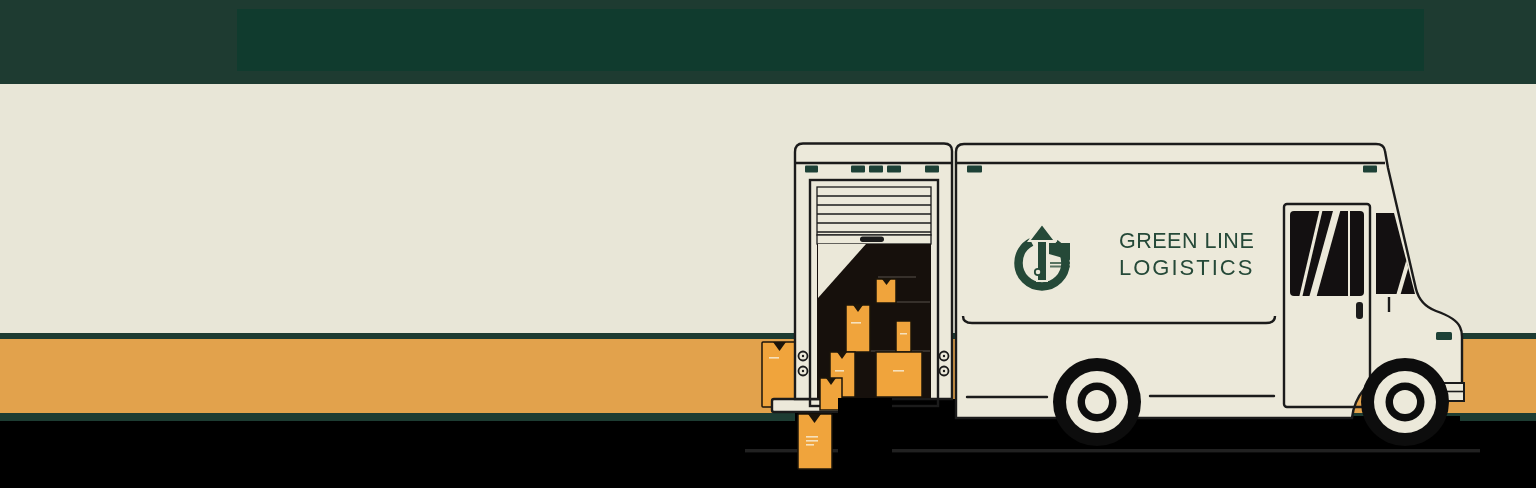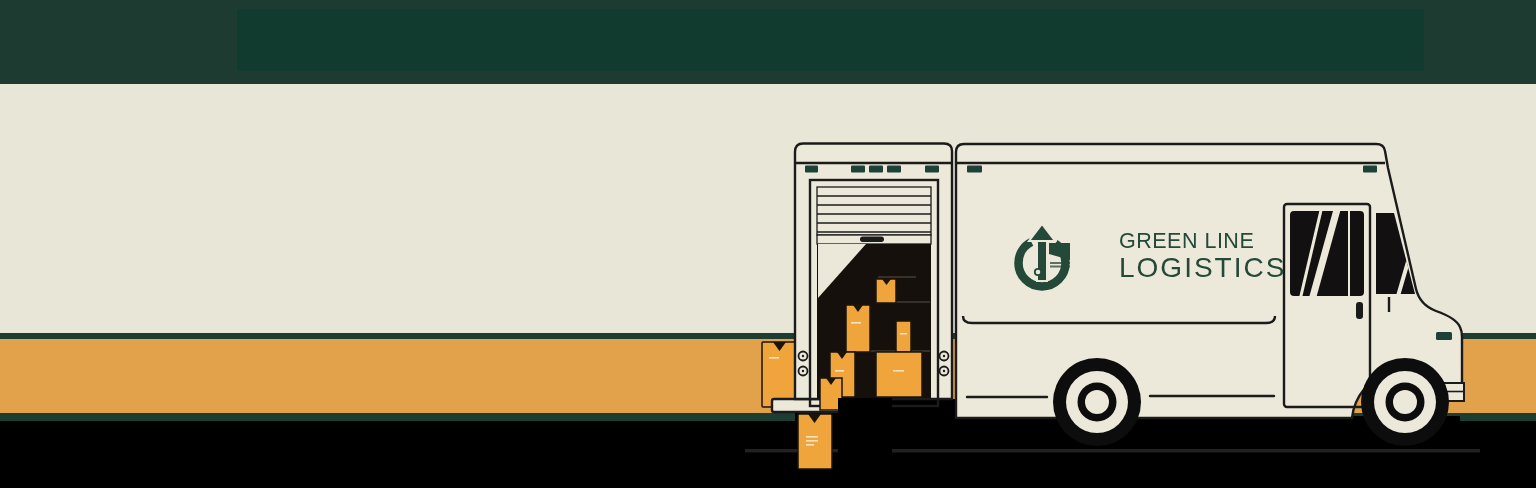--- a/index.html
+++ b/index.html
@@ -22,21 +22,21 @@
   .dark{fill:var(--outline-dark);}
   .intl{fill:var(--interior-dark);}
   .win{fill:var(--window-dark);}
   .box{fill:var(--package-orange);stroke:#1b140a;stroke-width:1.5;}
   .vent{fill:var(--vent-green);}
   .logo{fill:var(--logo-green);}
   .streak{stroke:var(--truck-cream);fill:none;}
   .wordmark{position:absolute;left:1085px;top:229px;z-index:5;
             color:var(--logo-green);font-weight:400;line-height:25.5px;margin-left:34px;}
   .wordmark .l1{font-size:21.5px;letter-spacing:.5px;}
-  .wordmark .l2{font-size:28px;letter-spacing:2px;}
+  .wordmark .l2{font-size:22px;letter-spacing:2px;}
 </style>
 </head>
 <body>
 
 <div class="stage">
 
   <div class="band header-bar">
     <div class="header-inner"></div>
   </div>
   <div class="band bg-upper"></div>

